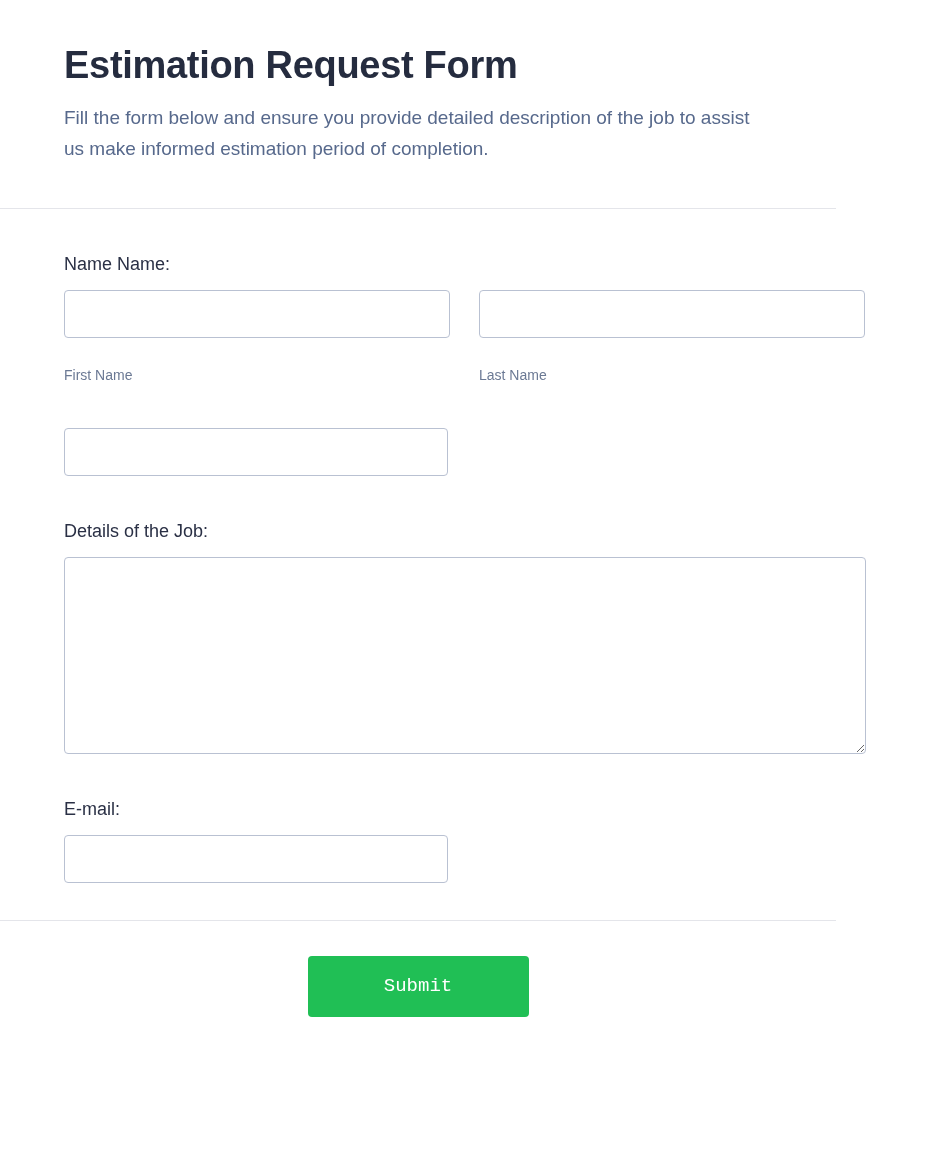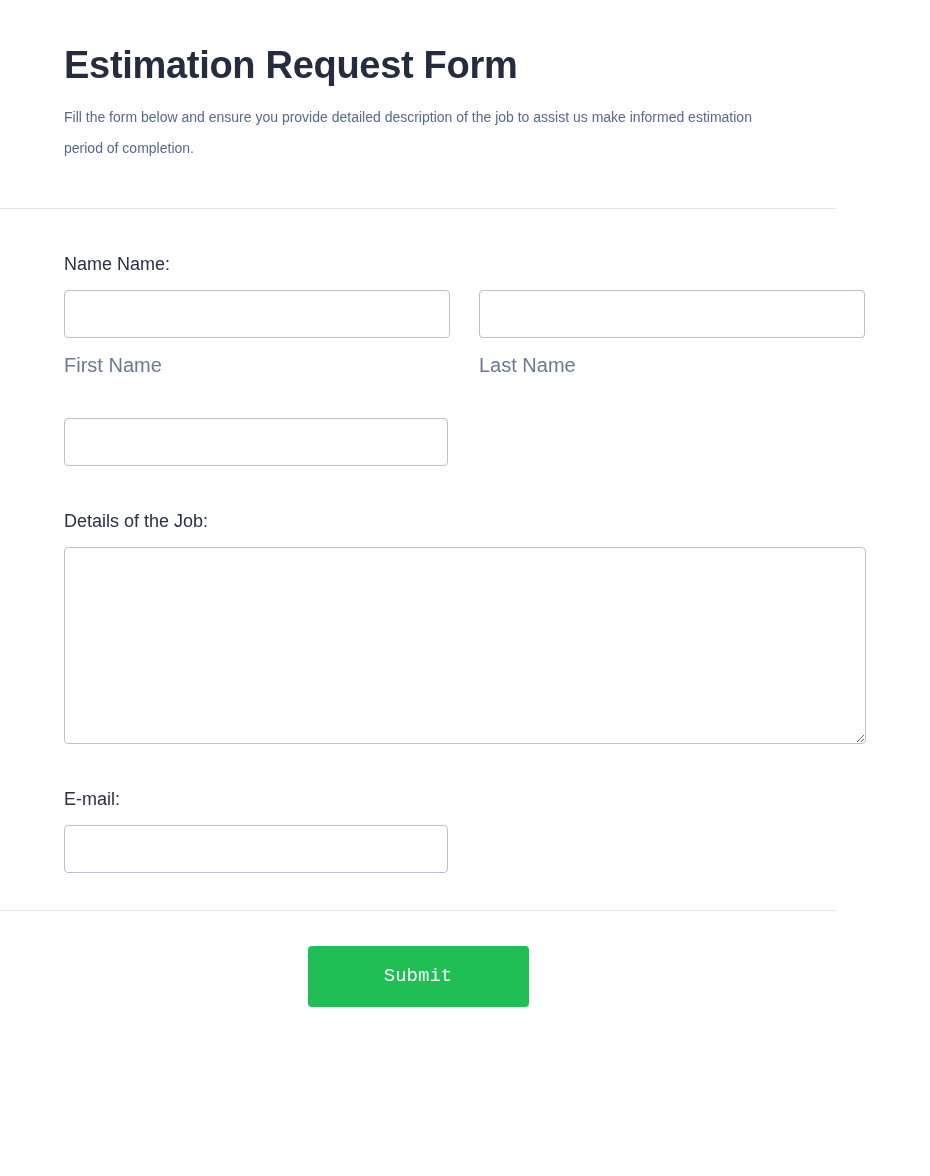--- a/index.html
+++ b/index.html
@@ -31,21 +31,21 @@
   .form-title {
     margin: 0;
     font-size: 38px;
     line-height: 46px;
     font-weight: bold;
     letter-spacing: -0.3px;
     color: #252c3f;
   }
   .form-subtitle {
     margin: 14px 0 0 0;
-    font-size: 14px;
+    font-size: 19px;
     line-height: 31px;
     font-weight: normal;
     color: #57698c;
     max-width: 790px;
   }
 
   .header-divider {
     margin-top: 44px;
     height: 1px;
     width: 100%;
@@ -95,22 +95,22 @@
     outline: none;
   }
   .text-input.narrow {
     width: 384px;
   }
   .text-input::placeholder {
     color: #9aa3b5;
   }
 
   .sub-label {
-    margin-top: 18px;
-    font-size: 20px;
+    margin-top: 28px;
+    font-size: 14px;
     line-height: 18px;
     color: #6b7994;
   }
 
   .textarea-input {
     display: block;
     width: 802px;
     height: 197px;
     box-sizing: border-box;
     border: 1px solid #b9c1d2;

